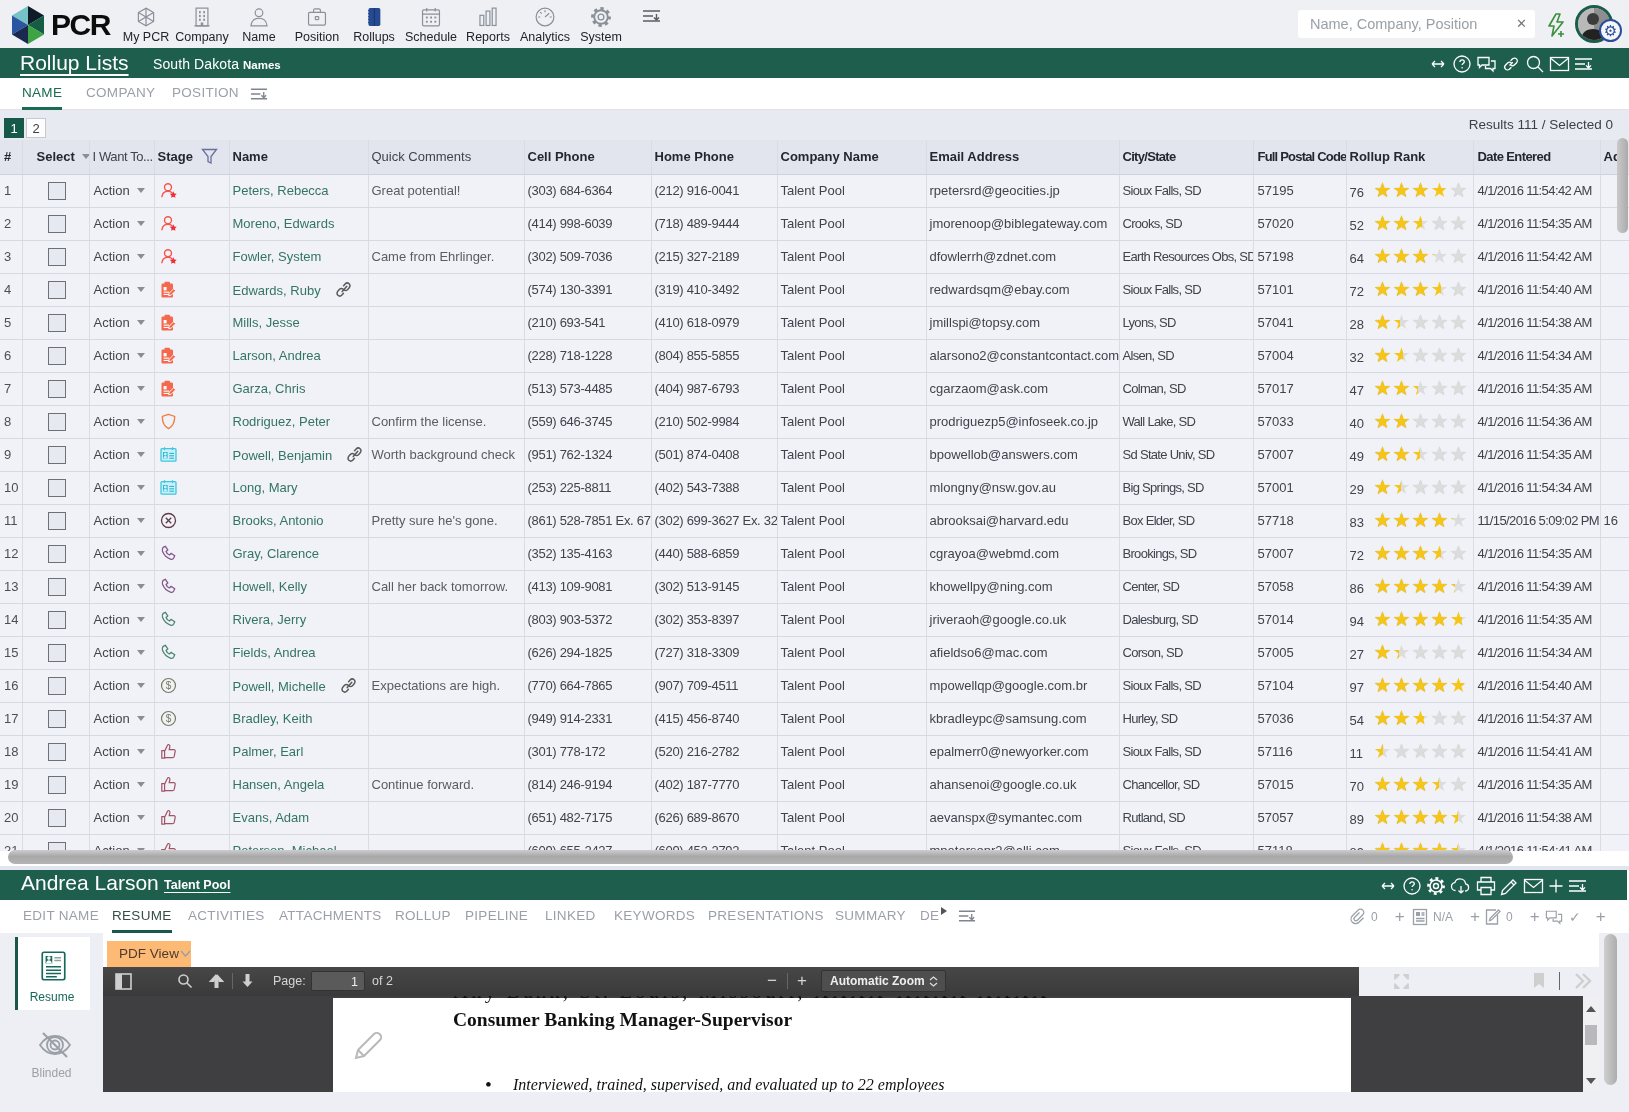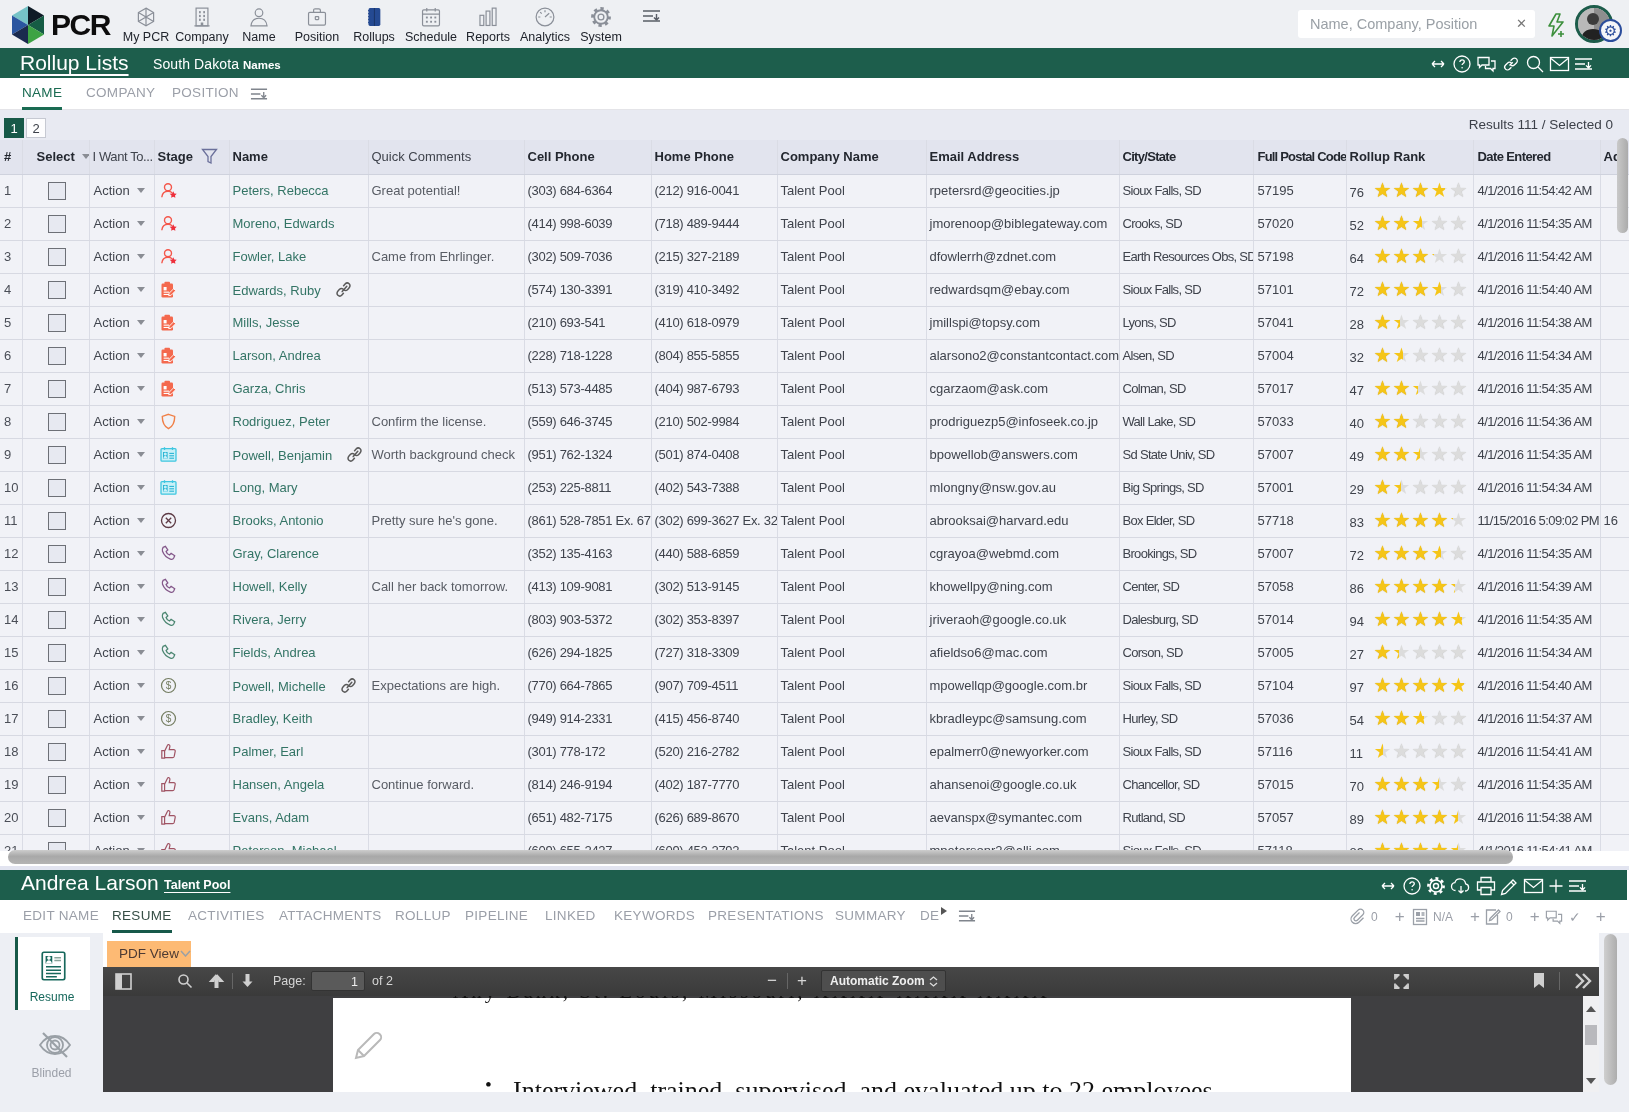--- a/index.html
+++ b/index.html
@@ -84,21 +84,21 @@
 #bcontent{left:0;top:933px;width:1629px;height:179px;background:#edeff4;}
 #sidecard{left:15px;top:937px;width:75px;height:73px;background:#fff;}
 #sidebar-green{left:15px;top:937px;width:3px;height:73px;background:#175948;}
 #resumeico{left:41px;top:950px;}
 #resumelb{left:0px;top:990px;width:104px;text-align:center;font-size:12px;color:#17685c;}
 #blindico{left:38px;top:1031px;}
 #blindlb{left:0px;top:1066px;width:103px;text-align:center;font-size:12px;color:#9b9fa8;}
 #pdfviewbtn{left:107px;top:941px;width:84px;height:26px;background:#fdba74;font-size:13.5px;color:#4d3a33;line-height:26px;text-align:center;}
 #pdfviewdd{left:180px;top:950px;}
 
-#pdftb{left:103px;top:967px;width:1496px;height:29px;background:linear-gradient(180deg,#474747,#3a3a3a);color:#d9d9d9;}
+#pdftb{left:103px;top:967px;width:1256px;height:29px;background:linear-gradient(180deg,#474747,#3a3a3a);color:#d9d9d9;}
 #pdftb .sep{position:absolute;top:6px;width:1px;height:16px;background:#666;}
 #pageinput{left:208px;top:4px;width:54px;height:20px;background:#5a5a5a;border:1px solid #333;border-radius:2px;color:#eee;font-size:12.5px;text-align:right;line-height:20px;padding-right:6px;position:absolute;}
 .tbtx{position:absolute;color:#d6d6d6;font-size:12.5px;top:7px;}
 #azoom{left:718px;top:3px;width:125px;height:22px;background:#4e4e4e;border:1px solid #333;border-radius:2px;color:#efefef;font-size:12px;font-weight:700;line-height:21px;padding-left:8px;position:absolute;}
 
 #pdfbody{left:103px;top:996px;width:1480px;height:96px;background:#3f3f41;overflow:hidden;}
 #pdfpage{position:absolute;left:230px;top:2px;width:1018px;height:120px;background:#fff;font-family:"Liberation Serif",serif;color:#111;}
 #pdfscroll{left:1583px;top:996px;width:16px;height:96px;background:#f0f0f2;}
 #pdfthumb{left:1585px;top:1025px;width:12px;height:20px;background:#b9b9bd;}
 .arr{position:absolute;left:1586px;width:0;height:0;border-left:5px solid transparent;border-right:5px solid transparent;}
@@ -361,21 +361,21 @@
 </tr>
 <tr>
 <td class="cnum">3</td>
 <td class="csel"><span class="cb"></span></td>
 <td class="cact">Action <span class="dd"></span></td>
 <td class="cstage"><svg width="19" height="19" viewBox="0 0 19 19">
               <circle cx="9" cy="6.2" r="3.5" fill="none" stroke="#f4574b" stroke-width="1.4"></circle>
               <path d="M2.8 16.2c.4-3.8 2.7-5.9 6.2-5.9 1.7 0 3.1.5 4.2 1.4" fill="none" stroke="#f4574b" stroke-width="1.4"></path>
               <path d="M14.2 10.2l1.1 2.2 2.4.3-1.7 1.7.4 2.4-2.2-1.1-2.1 1.1.4-2.4-1.8-1.7 2.4-.3z" fill="#ee2f3b"></path>
             </svg></td>
-<td class="cname"><span class="nm">Fowler, Lake</span></td>
+<td class="cname"><span class="nm">Fowler, System</span></td>
 <td class="ccmt">Came from Ehrlinger.</td>
 <td>(302) 509-7036</td>
 <td>(215) 327-2189</td>
 <td class="ccomp">Talent Pool</td>
 <td>dfowlerrh@zdnet.com</td>
 <td>Earth Resources Obs, SD</td>
 <td>57198</td>
 <td class="crank"><span class="rknum">64</span><span class="stars">
               <span class="st full"></span>
               <span class="st full"></span>
@@ -1066,22 +1066,23 @@
       <path d="M1 0h10v15l-5-4-5 4z" fill="#cfcfcf"></path>
     </svg>
 <svg style="position:absolute;left:1471px;top:6px;" width="18" height="16" viewBox="0 0 18 16">
       <path d="M2 1l7 7-7 7M9 1l7 7-7 7" fill="none" stroke="#cfcfcf" stroke-width="2.4"></path>
     </svg>
 </div>
 
 <div class="abs" id="pdfbody">
   <div id="pdfpage">
     <div style="position:absolute;left:120px;top:-19px;font-size:21px;letter-spacing:3px;">Any Bank, St. Louis, Missouri, XXXX-XXXX XXXX</div>
+    <div style="position:absolute;left:120px;top:11px;font-size:19.5px;font-weight:700;">Consumer Banking Manager-Supervisor</div>
     <div style="position:absolute;left:152px;top:76px;font-size:19.5px;">•</div>
-    <div style="position:absolute;left:180px;top:78px;font-size:26px;">Interviewed, trained, supervised, and evaluated up to 22 employees</div>
+    <div style="position:absolute;left:180px;top:78px;font-size:16px;font-style:italic;">Interviewed, trained, supervised, and evaluated up to 22 employees</div>
     <svg style="position:absolute;left:15px;top:30px;" width="38" height="38" viewBox="0 0 38 38">
         <path d="M8 30l2-8L26 6c1.5-1.5 4-1.5 5.5 0l.5.5c1.5 1.5 1.5 4 0 5.5L16 28z" fill="none" stroke="#b9b9b9" stroke-width="2"></path>
         <path d="M10 22l6 6" stroke="#b9b9b9" stroke-width="2" fill="none"></path>
       </svg>
   </div>
 </div>
 <div class="abs" id="pdfscroll"></div>
 <div class="arr" style="top:1006px;border-bottom:6px solid #555;"></div>
 <div class="abs" id="pdfthumb"></div>
 <div class="arr" style="top:1078px;border-top:6px solid #555;"></div>

